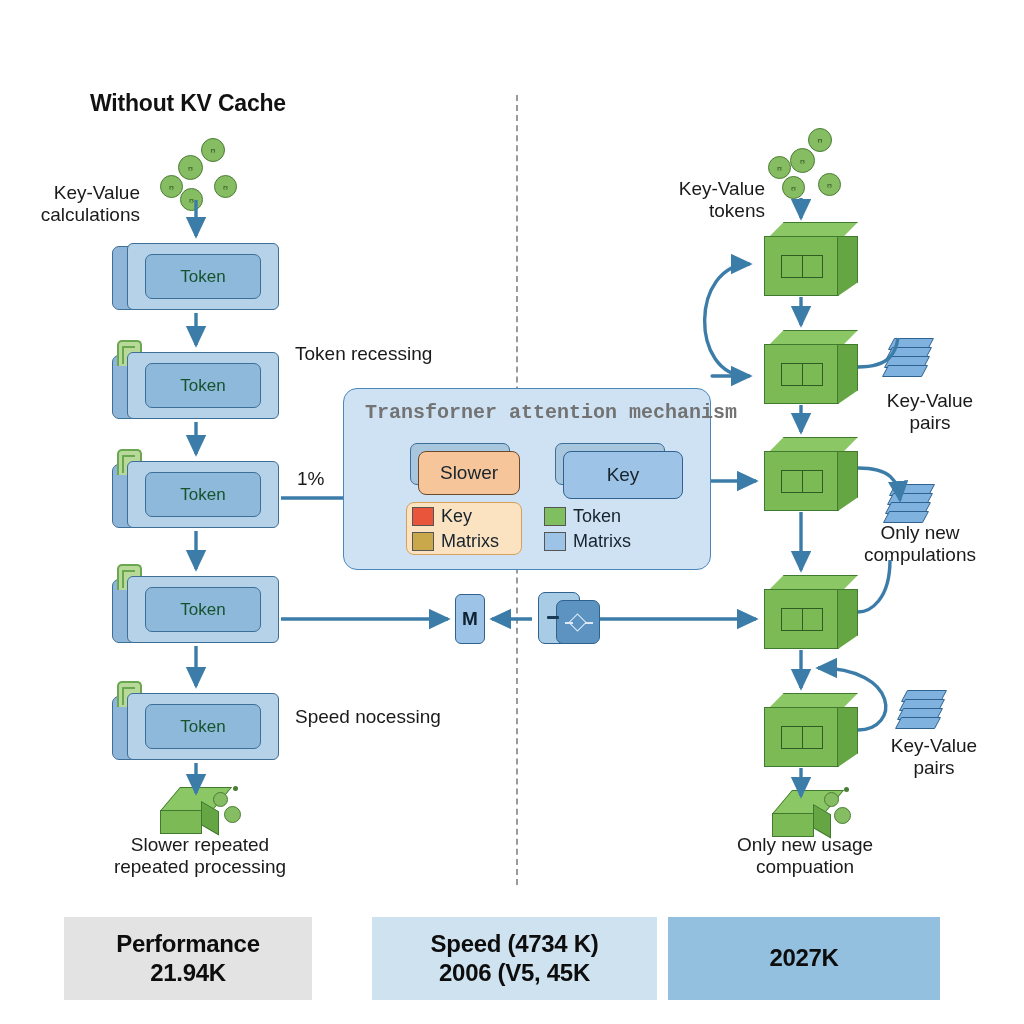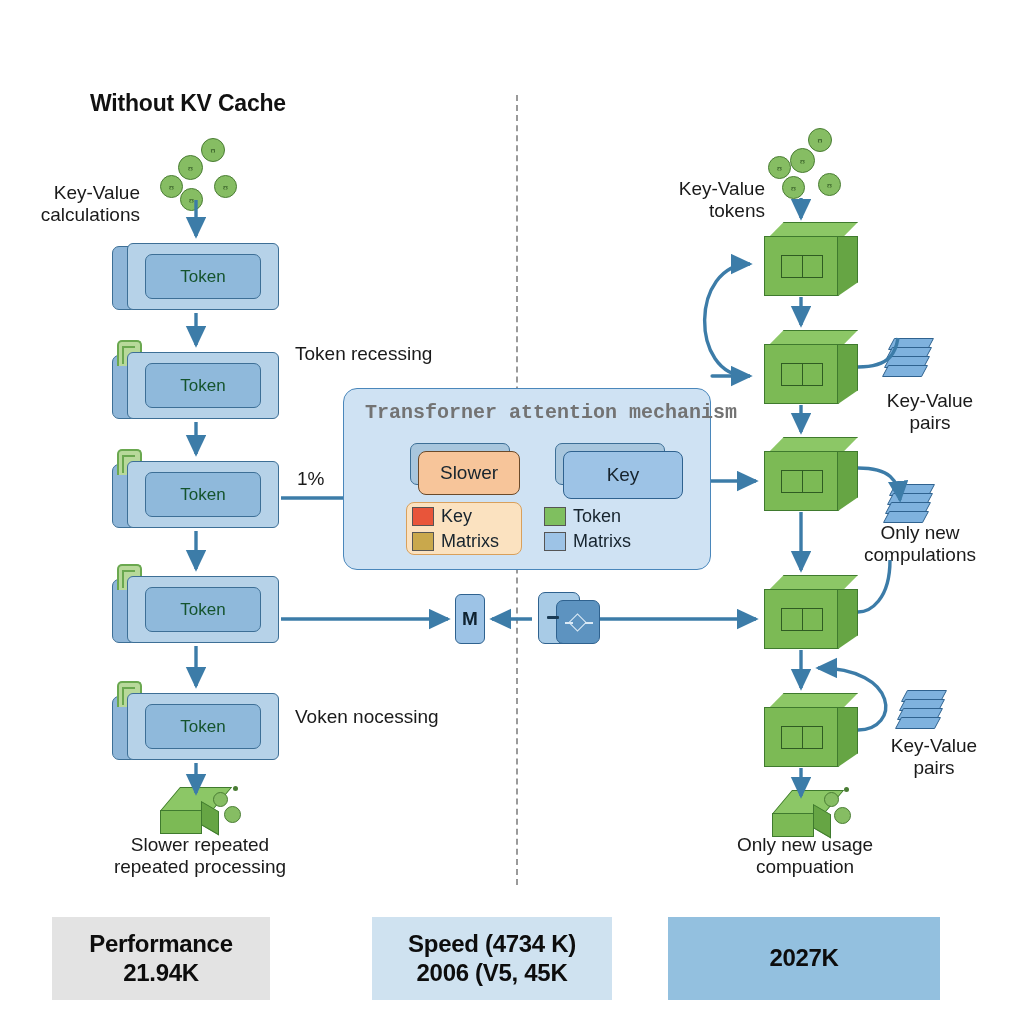--- a/index.html
+++ b/index.html
@@ -404,21 +404,21 @@
 
   <div class="token-card" style="left:112px; top:693px;">
     <div class="tc-back"></div>
     <div class="tc-tab"></div>
     <div class="tc-main"></div>
     <div class="tc-inner">Token</div>
   </div>
 
   <div class="abs label" style="left:295px; top:343px;">Token recessing</div>
   <div class="abs label" style="left:297px; top:468px;">1%</div>
-  <div class="abs label" style="left:295px; top:706px;">Voken nocessing</div>
+  <div class="abs label" style="left:295px; top:706px;">Speed nocessing</div>
 
   <div class="brick" style="left:160px; top:787px;">
     <div class="brick-top"></div>
     <div class="brick-side"></div>
     <div class="brick-front"></div>
   </div>
   <div class="dot" style="left:213px; top:792px; width:13px; height:13px;"></div>
   <div class="dot" style="left:224px; top:806px; width:15px; height:15px;"></div>
   <div class="abs" style="left:233px; top:786px; width:5px; height:5px; border-radius:50%; background:#4a7d34;"></div>
 
@@ -600,25 +600,25 @@
       <path d="M858,367 C892,367 896,350 898,338"></path>
 
       <path d="M858,468 C890,468 898,480 900,500" marker-end="url(#ah)"></path>
 
       <path d="M890,560 C890,600 870,612 858,612"></path>
 
       <path d="M858,730 C900,730 900,668 818,668" marker-end="url(#ah)"></path>
     </g>
   </svg>
 
-  <div class="stat" style="left:52px;  top:917px; width:218px; background:#e3e3e3;">
+  <div class="stat" style="left:64px;  top:917px; width:248px; background:#e3e3e3;">
     <div>Performance</div>
     <div>21.94K</div>
   </div>
-  <div class="stat" style="left:372px; top:917px; width:240px; background:#cfe2f0;text-align:right;">
+  <div class="stat" style="left:372px; top:917px; width:285px; background:#cfe2f0;text-align:right;">
     <div>Speed (4734 K)</div>
     <div>2006 (V5, 45K</div>
   </div>
   <div class="stat" style="left:668px; top:917px; width:272px; background:#93c0df;">
     <div>2027K</div>
   </div>
 
 </div>
 
 </body></html>

